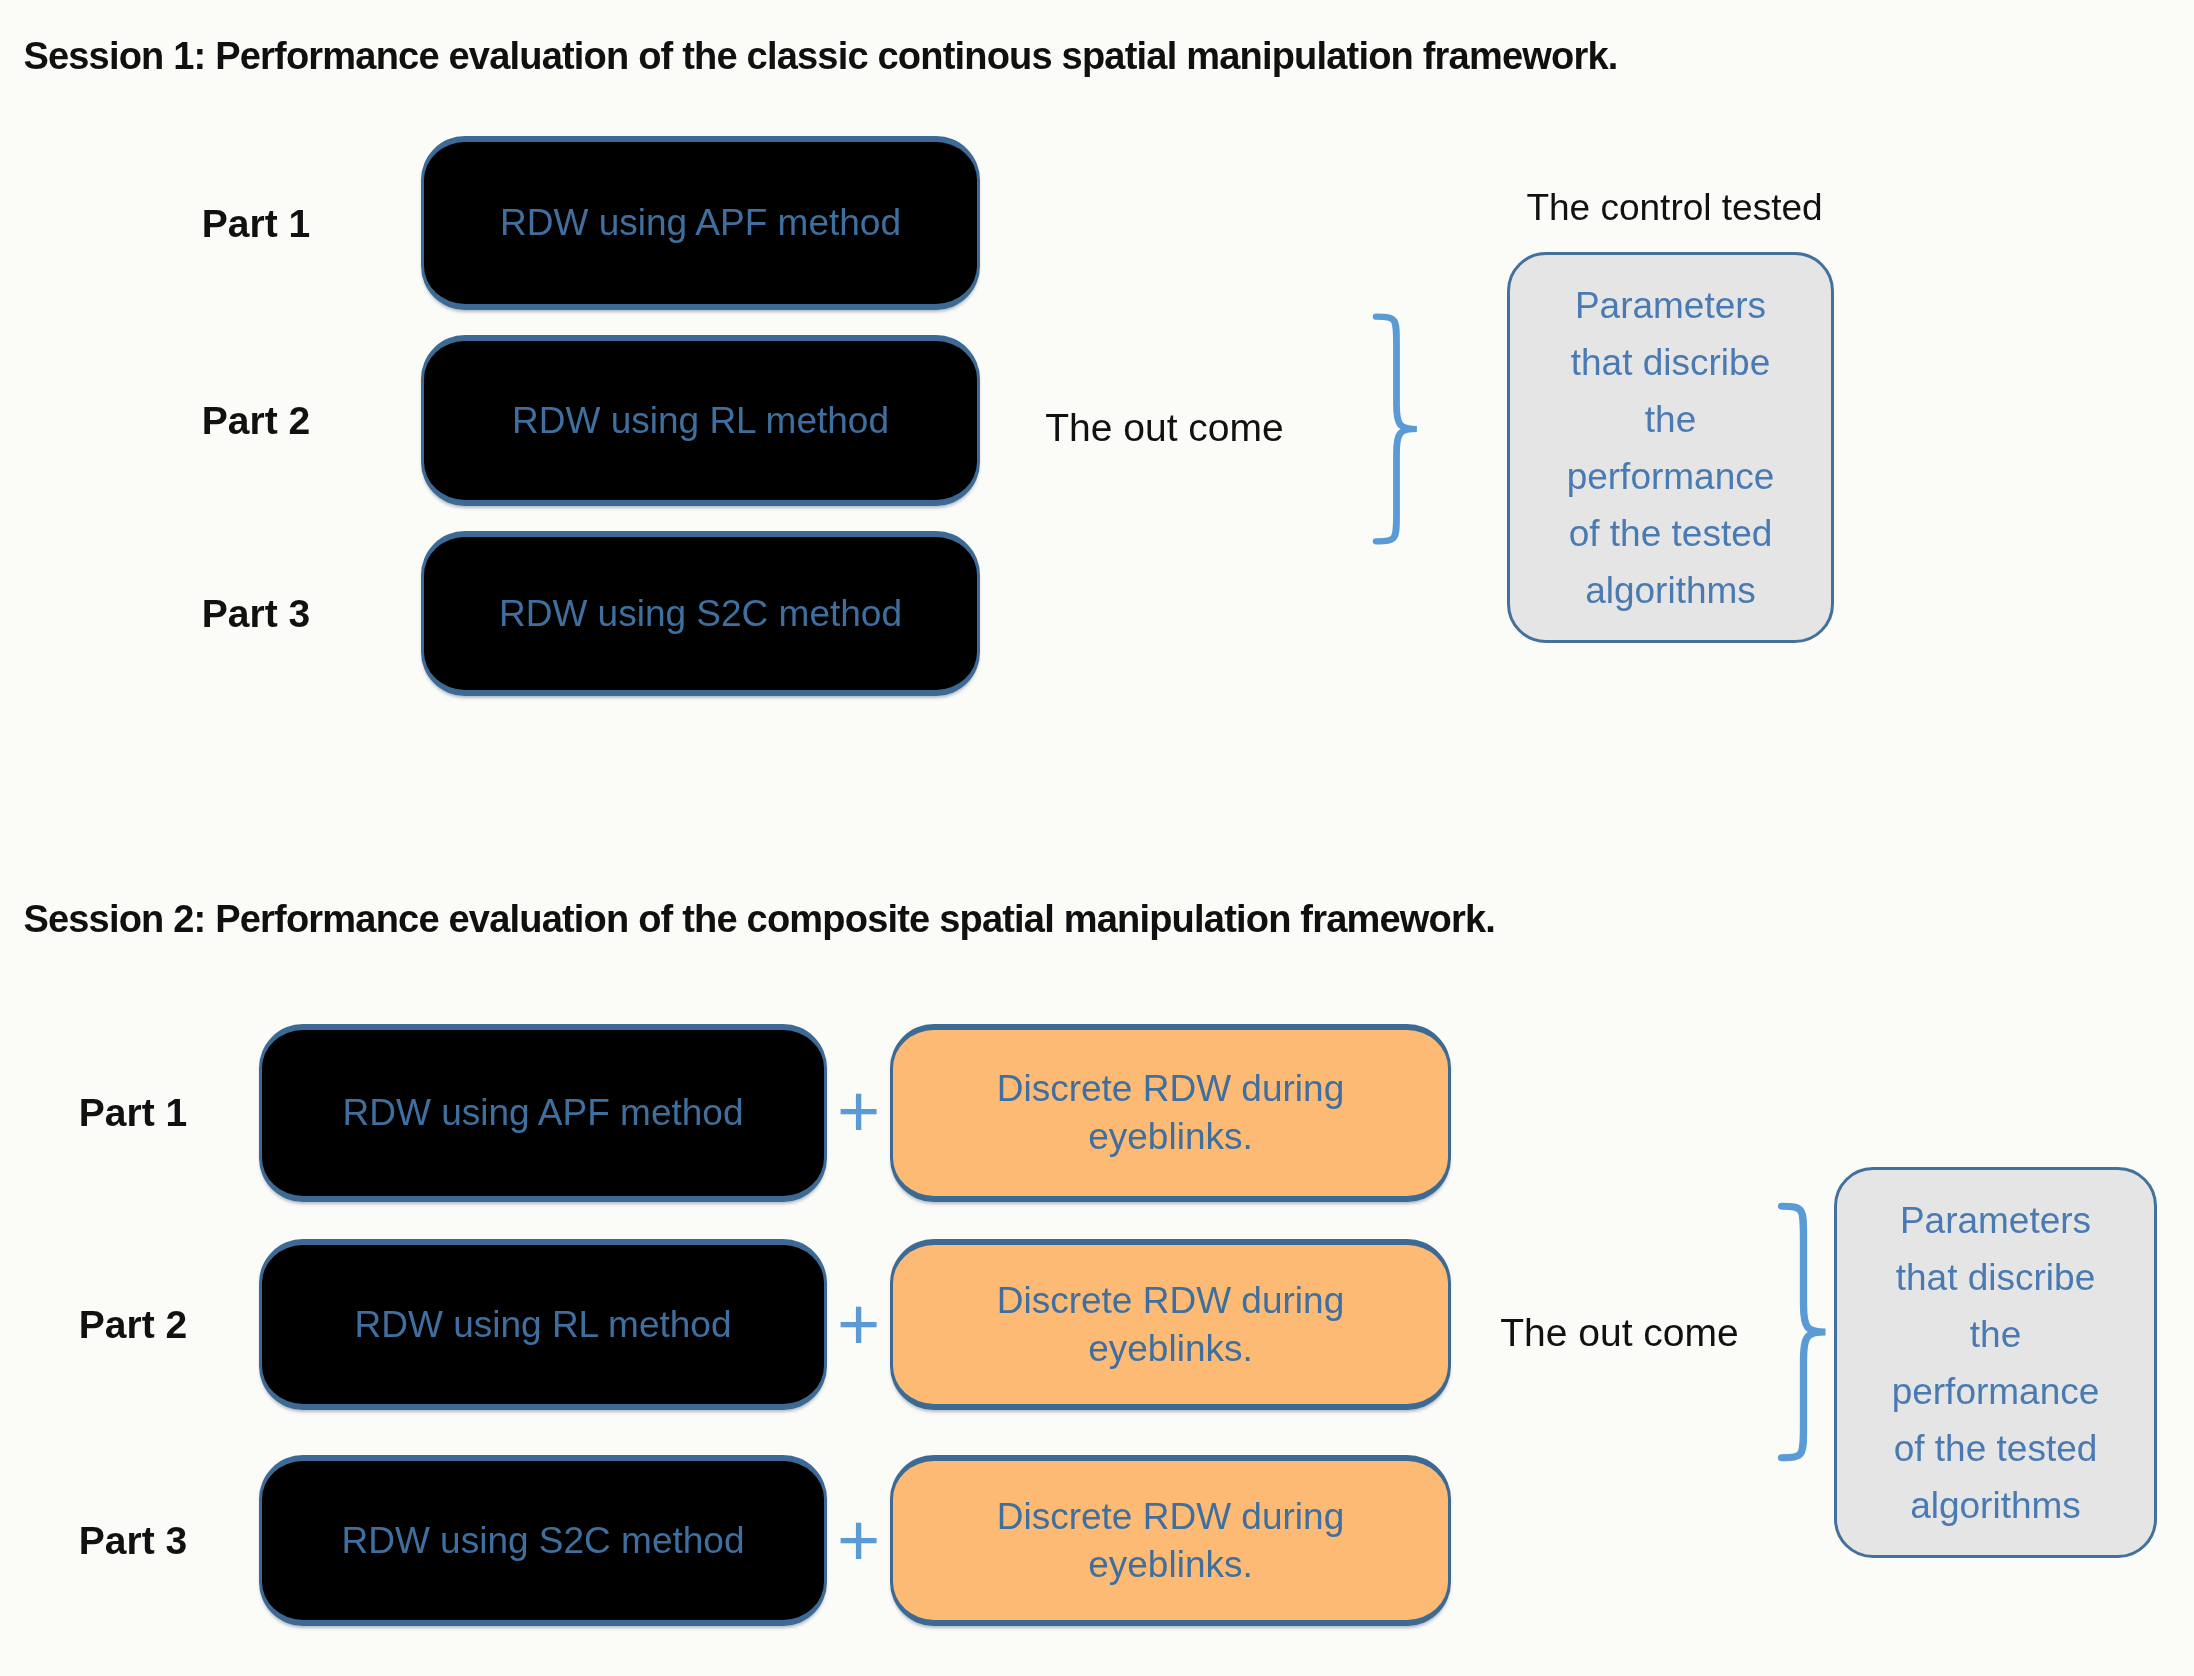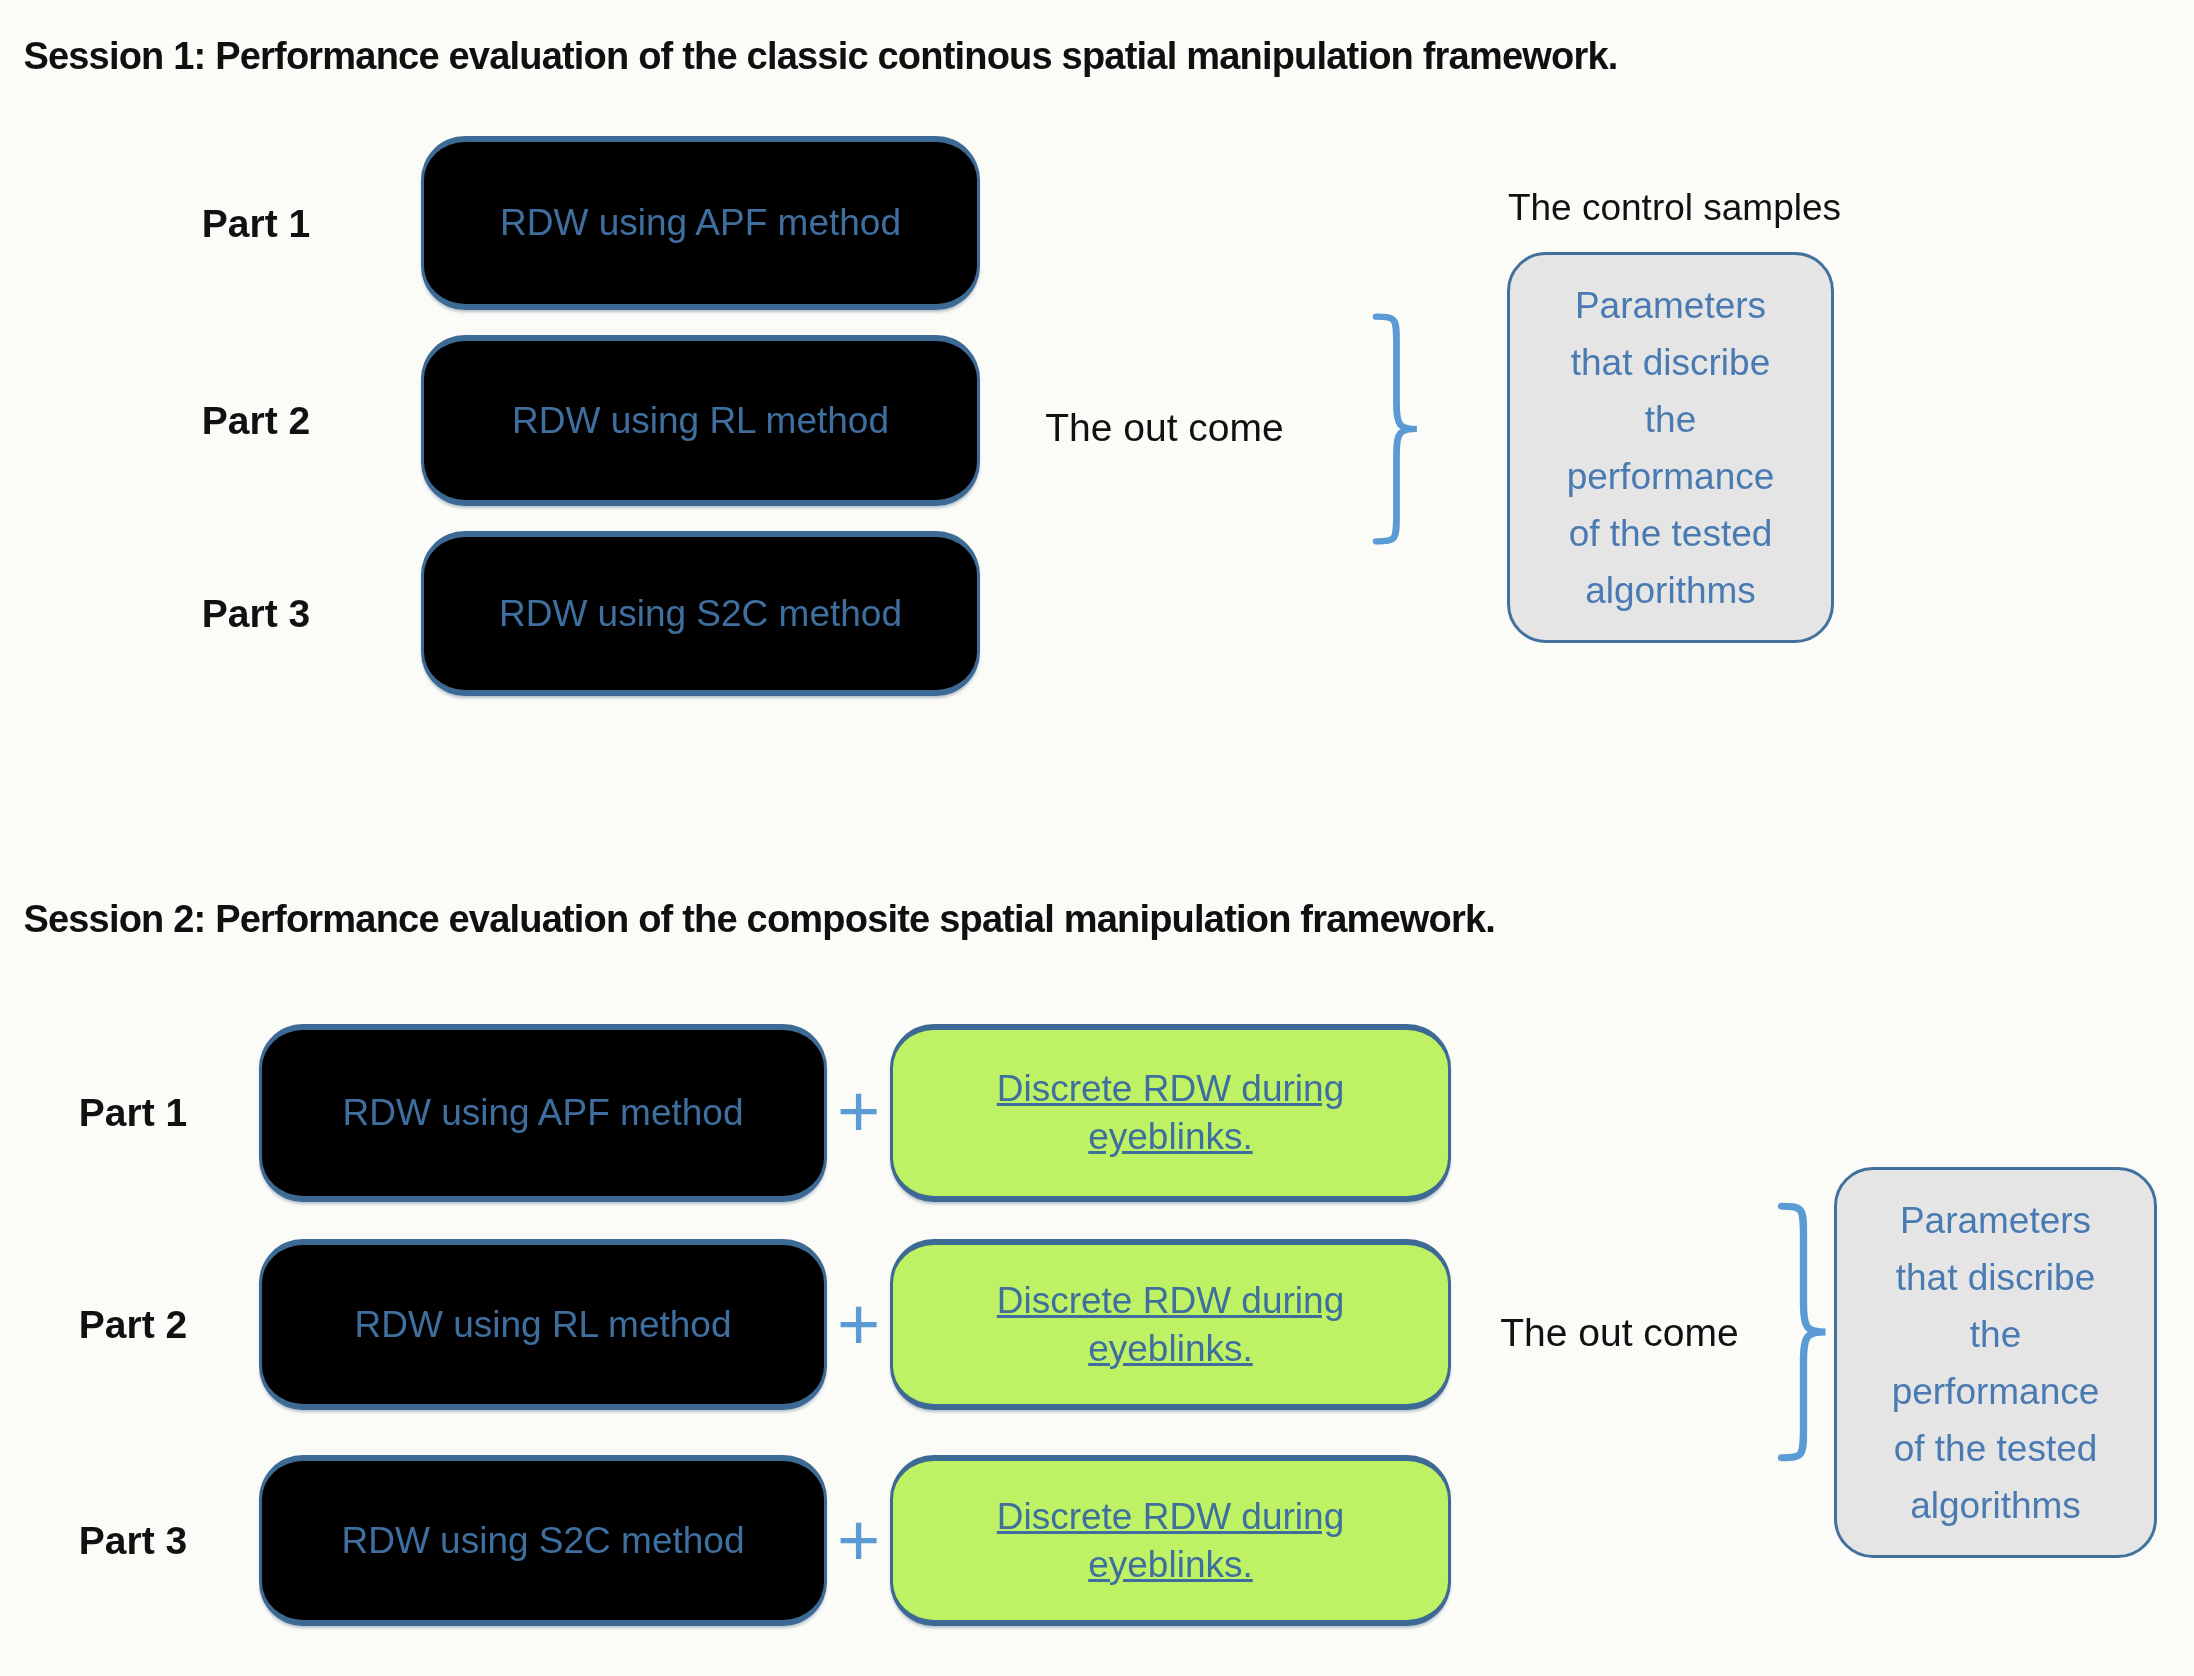--- a/index.html
+++ b/index.html
@@ -32,21 +32,21 @@
     border:3.9px solid #3d6a94;
     border-top-width:6.2px;border-bottom-width:6.2px;
     border-radius:44px;
     display:flex;align-items:center;justify-content:center;
     text-align:center;
     color:#3f6f9e;
     font-size:37px;line-height:48px;
     box-shadow:0 3.1px 3.1px -1.6px rgba(90,110,135,0.45);
   }
   .gbox{background:#000000;}
-  .lbox{background:#bef264;text-decoration:underline;}
+  .lbox{background:#fdba74;}
   .rbox{
     box-sizing:border-box;
     border:3.9px solid #41719c;
     border-radius:39px;
     background:#e5e5e5;
     display:flex;align-items:center;justify-content:center;
     text-align:center;
   }
   .rbox .lines{color:#4a7ab2;font-size:37px;line-height:57px;}
   .plus{
@@ -75,21 +75,21 @@
   <div class="abs gbox" style="left:421px;top:531px;width:559px;height:165px;">
     <span>RDW using S2C method</span>
   </div>
 
   <div class="abs outcome" style="left:1005px;top:406px;">The out come</div>
 
   <svg class="abs" style="left:1371px;top:312px;" width="51" height="234" viewBox="0 0 60 300" preserveAspectRatio="none">
     <path class="brace" d="M 6 6 C 30 6 30 8 30 42 L 30 118 C 30 146 34 150 54 150 C 34 150 30 154 30 182 L 30 258 C 30 292 30 294 6 294"></path>
   </svg>
 
-  <div class="abs heading" style="left:1480px;top:187px;width:389px;">The control samples</div>
+  <div class="abs heading" style="left:1480px;top:187px;width:389px;">The control tested</div>
 
   <div class="abs rbox" style="left:1507px;top:252px;width:327px;height:391px;">
     <div class="lines">
       <div>Parameters</div>
       <div>that discribe</div>
       <div>the</div>
       <div>performance</div>
       <div>of the tested</div>
       <div>algorithms</div>
     </div>

